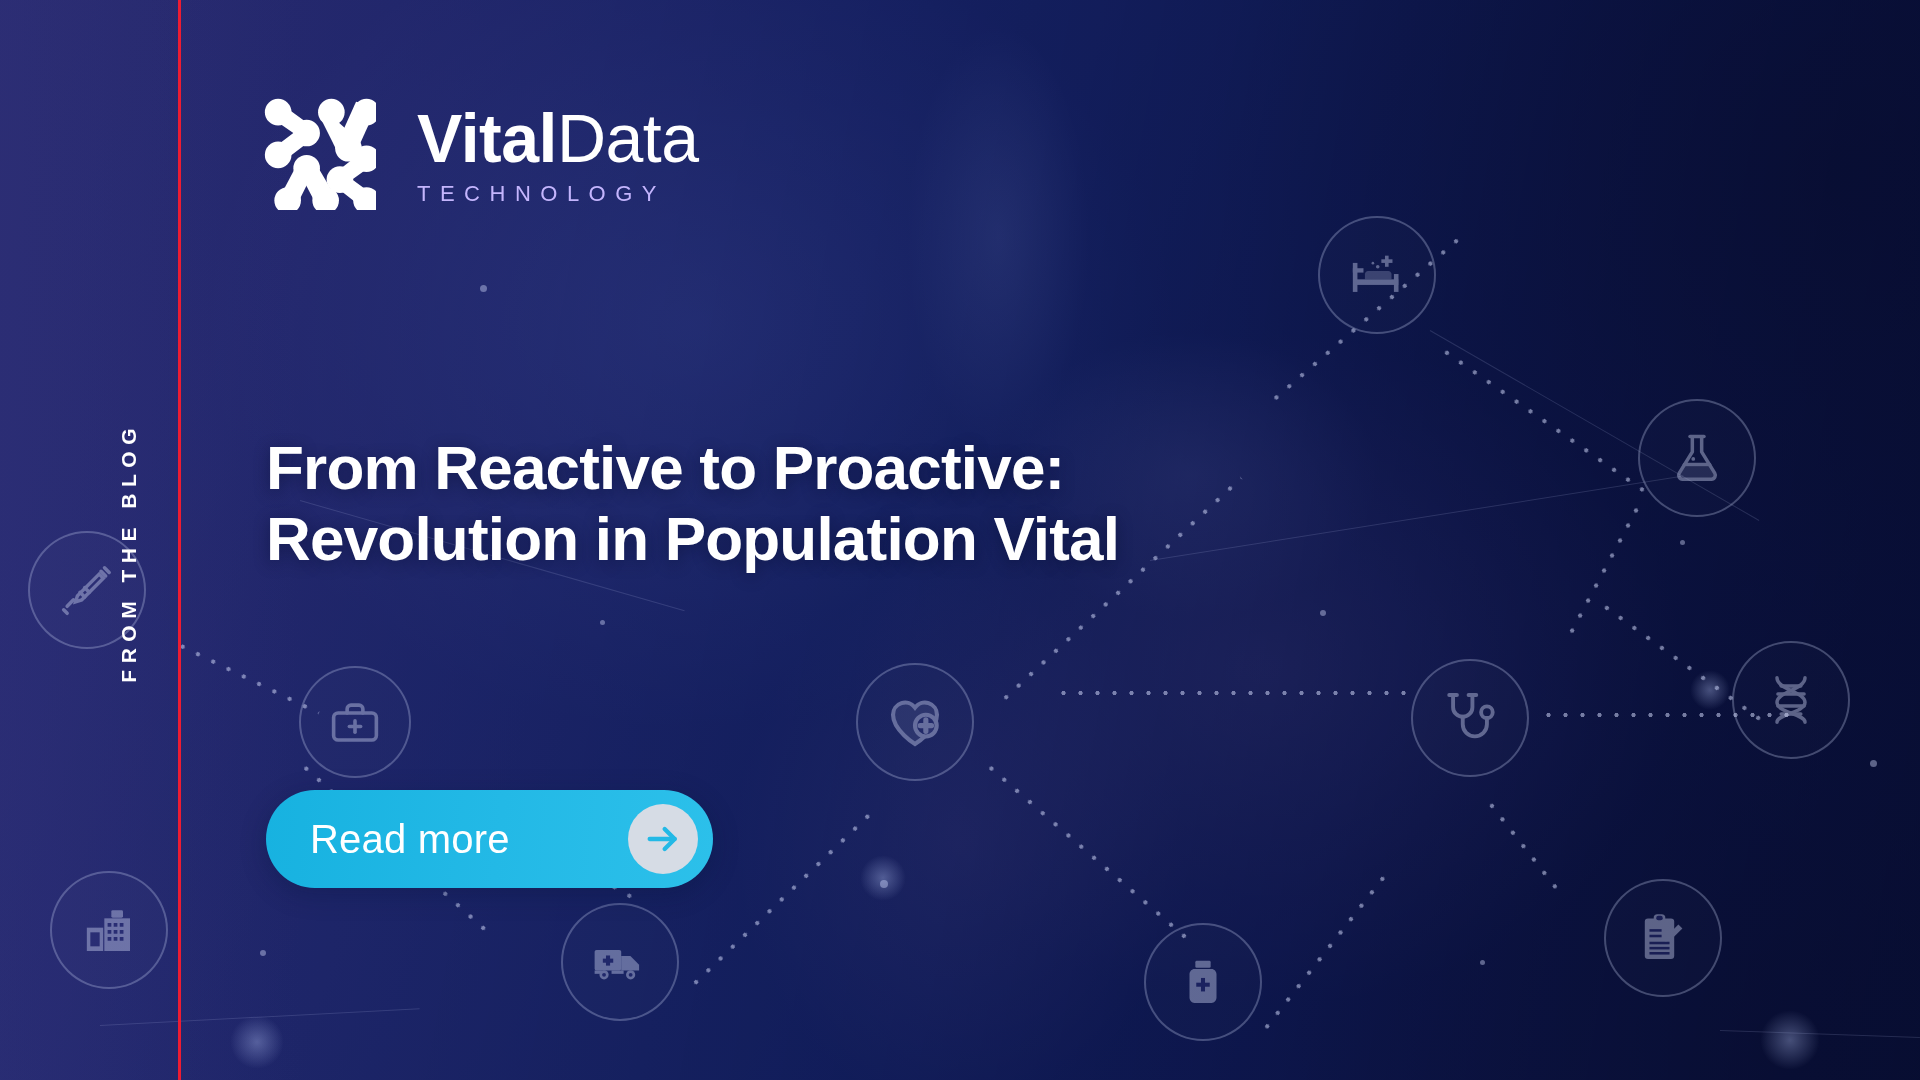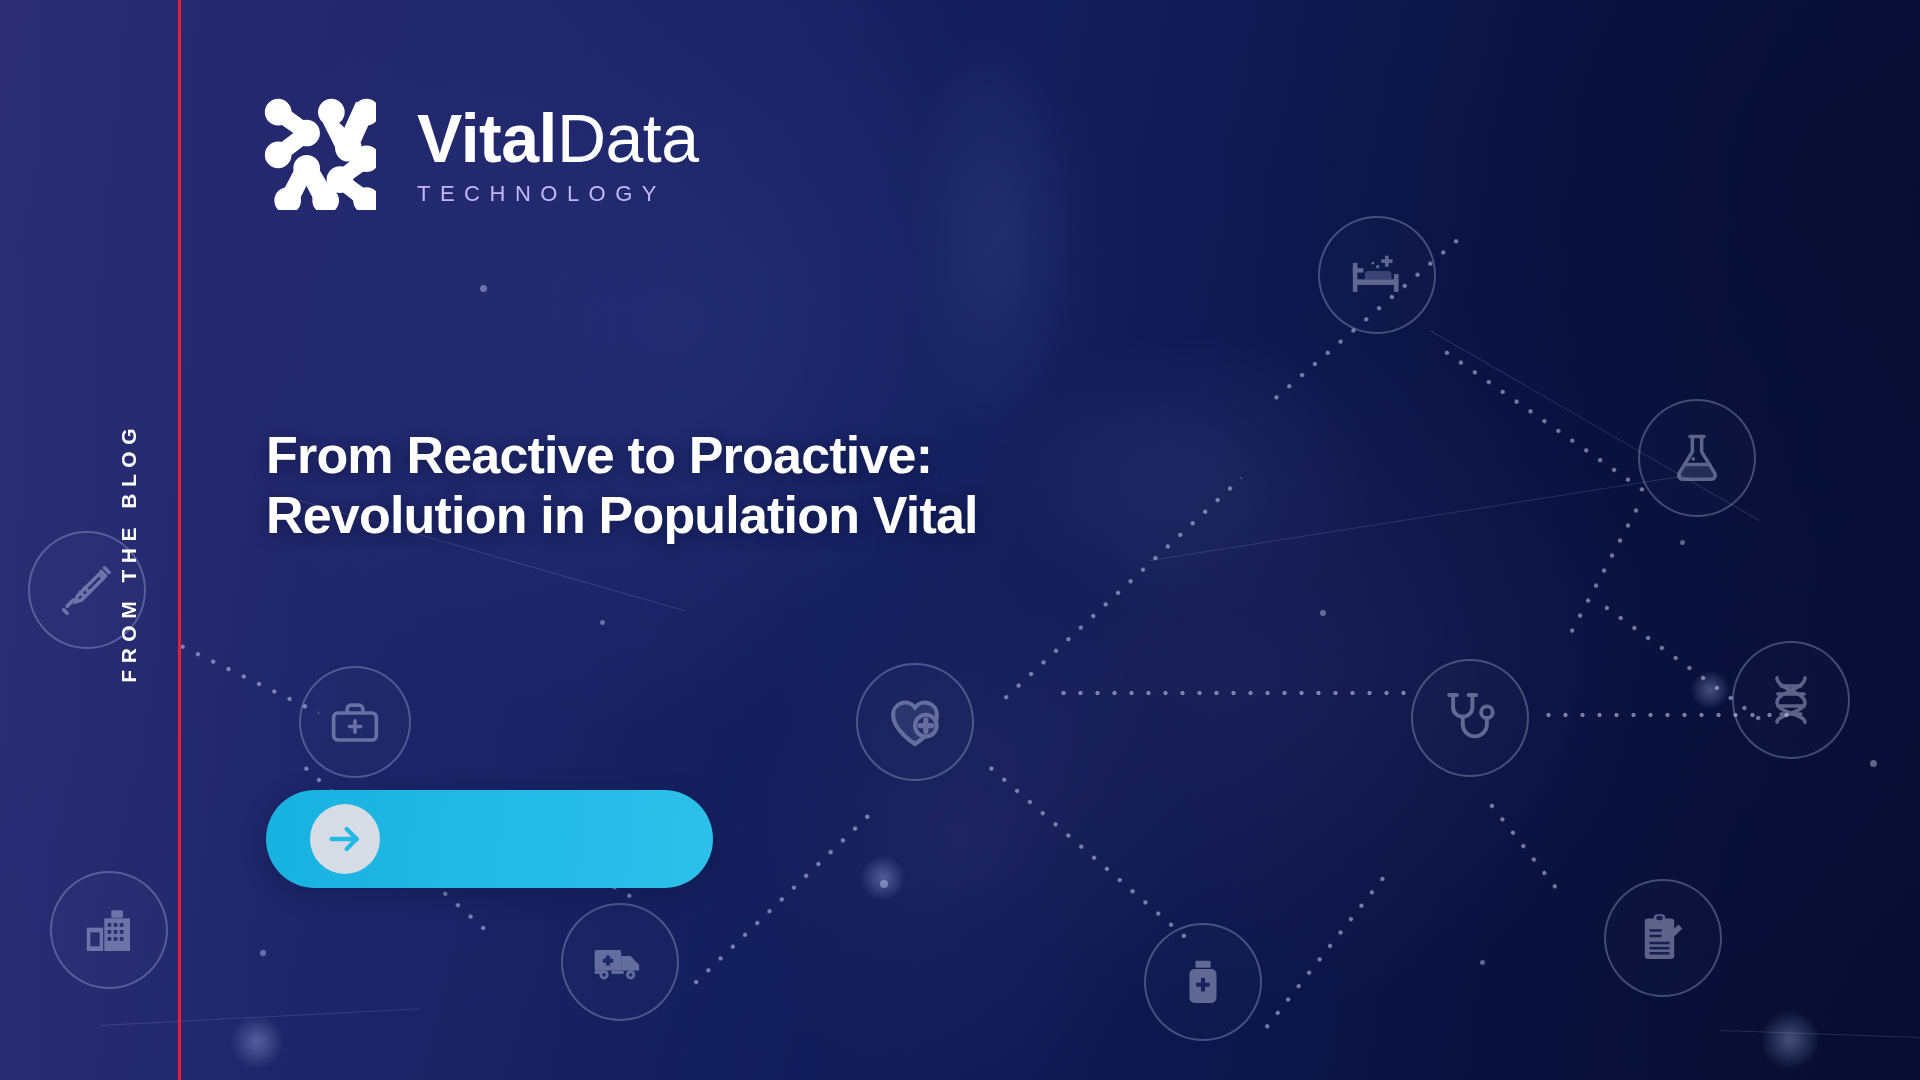--- a/index.html
+++ b/index.html
@@ -154,21 +154,21 @@
     white-space: nowrap;
   }
 
   
   .headline {
     position: absolute;
     left: 266px;
     top: 390px;
     width: 1340px;
     color: #ffffff;
-    font-size: 52px;
+    font-size: 62px;
     font-weight: 700;
     line-height: 1.155;
     letter-spacing: -0.8px;
     text-shadow: 0 3px 16px rgba(6,12,45,0.48);
   }
   .headline .hl-line { display: block; white-space: nowrap; }
 
   
   .cta {
     position: absolute;
@@ -435,20 +435,21 @@
       <div class="logo-sub">TECHNOLOGY</div>
     </div>
   </div>
 
   <h1 class="headline">
     <span class="hl-line">From Reactive to Proactive:</span>
     <span class="hl-line">Revolution in Population Vital</span>
   </h1>
 
   <button class="cta">
+    <span class="cta-label">Read more</span>
     <span class="cta-arrow">
       <svg width="40" height="40" viewBox="0 0 24 24" fill="none" stroke="#23b9e6" stroke-width="2.6" stroke-linecap="round" stroke-linejoin="round">
         <path d="M4 12h15"></path>
           <path d="M13 6l6 6-6 6"></path>
       </svg>
     </span>
   </button>
 
 </div>
 

